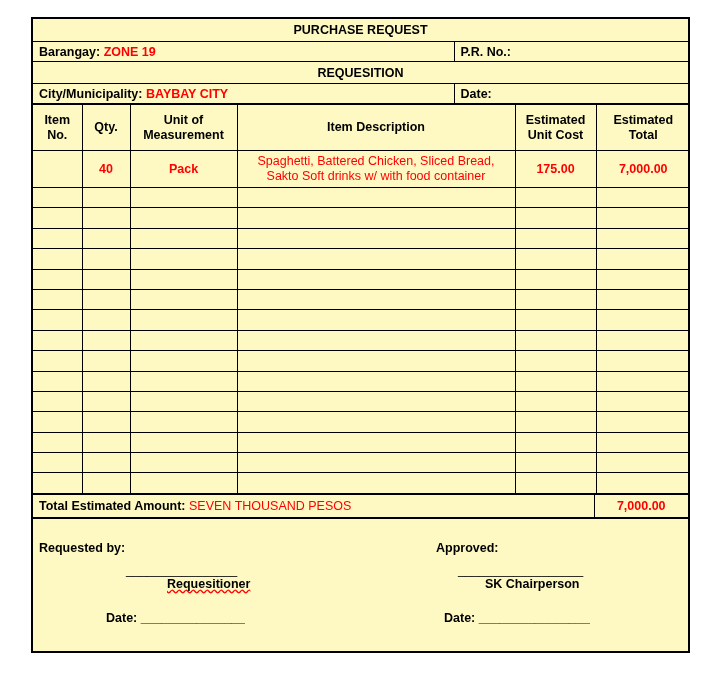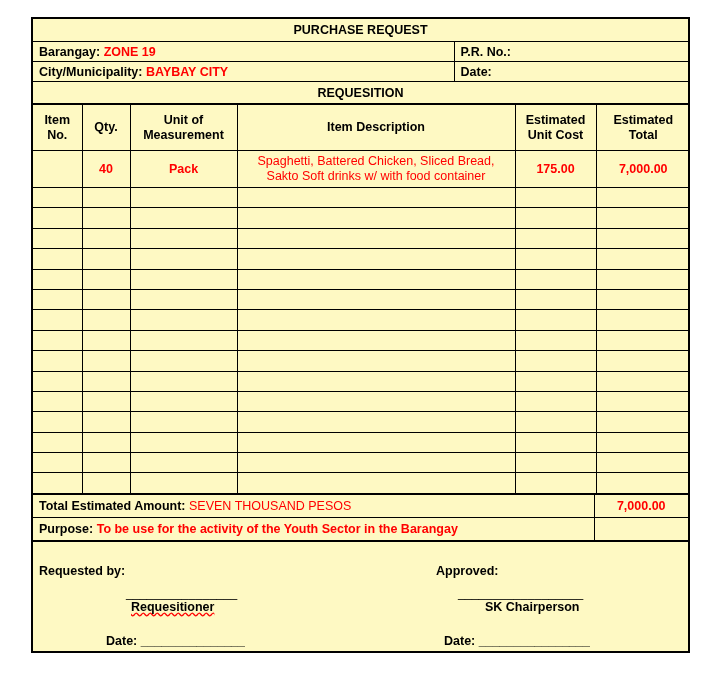--- a/index.html
+++ b/index.html
@@ -155,20 +155,21 @@
   .sig-name {
     position: absolute;
     font-weight: bold;
     font-size: 12.5px;
     white-space: nowrap;
   }
   .misspelled {
     text-decoration: underline wavy #FF0000;
     text-decoration-skip-ink: none;
     text-underline-offset: 1px;
+    margin-left: 36px;
   }
   .sig-date {
     position: absolute;
     font-weight: bold;
     font-size: 12.5px;
     white-space: nowrap;
   }
 </style>
 </head>
 <body>
@@ -186,29 +187,29 @@
       </tr>
       <tr>
         <td class="info-cell left-edge"><span>Barangay:</span>
           <span class="red">ZONE 19</span>
         </td>
         <td class="info-cell right-edge"><span>P.R. No.:</span>
           <span class="red"></span>
         </td>
       </tr>
       <tr>
+        <td class="section-cell" colspan="2">REQUESITION</td>
+      </tr>
+      <tr>
         <td class="info-cell left-edge"><span>City/Municipality:</span>
           <span class="red">BAYBAY CITY</span>
         </td>
         <td class="info-cell right-edge"><span>Date:</span>
           <span class="red"></span>
         </td>
-      </tr>
-      <tr>
-        <td class="section-cell" colspan="2">REQUESITION</td>
       </tr>
     </tbody>
   </table>
 
   <table class="grid">
     <colgroup>
       <col class="col-item">
         <col class="col-qty">
         <col class="col-uom">
       <col class="col-desc">
@@ -365,26 +366,20 @@
       <col style="width:561px">
         <col style="width:94px">
     </colgroup>
     <tbody>
       <tr>
         <td class="total-label"><span>Total Estimated Amount:</span>
           <span class="red">SEVEN THOUSAND PESOS</span>
         </td>
         <td class="total-amount">7,000.00</td>
       </tr>
-      <tr>
-        <td class="purpose-label"><span>Purpose:</span>
-          <span class="red">To be use for the activity of the Youth Sector in the Barangay</span>
-        </td>
-        <td class="purpose-blank"></td>
-      </tr>
     </tbody>
   </table>
 
   <div id="sig">
     <div class="sig-head" style="left:6px; top:6px;">Requested by:</div>
     <div class="sig-head" style="left:403px; top:6px;">Approved:</div>
 
     <div class="sig-line" style="left:93px; top:44px;">________________</div>
     <div class="sig-name misspelled" style="left:98px; top:58px;">Requesitioner</div>
 

